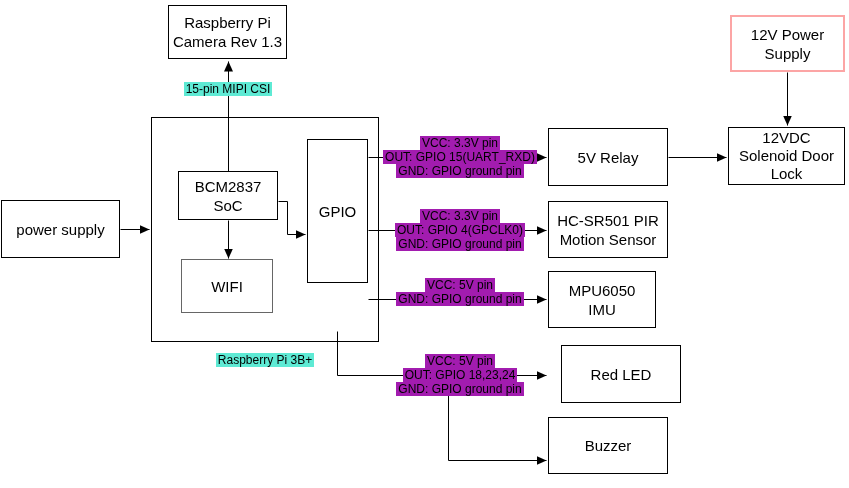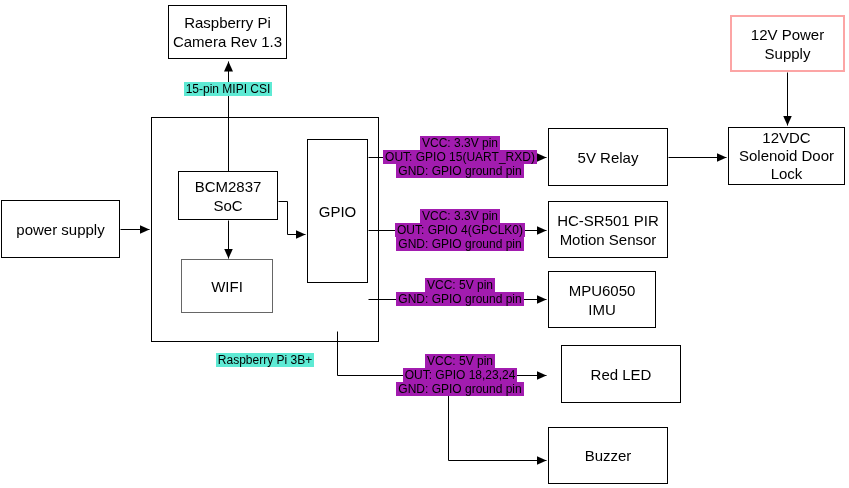--- a/index.html
+++ b/index.html
@@ -108,21 +108,21 @@
   <div class="node" style="left:548px; top:128px; width:120px; height:58px;">5V Relay</div>
 
   <div class="node" style="left:548px; top:201px; width:120px; height:57px;">HC-SR501 PIR
 Motion Sensor</div>
 
   <div class="node" style="left:548px; top:271px; width:108px; height:57px;">MPU6050
 IMU</div>
 
   <div class="node" style="left:548px; top:345px; width:120px; height:58px;margin-left:13px;">Red LED</div>
 
-  <div class="node" style="left:548px; top:427px; width:120px; height:57px;">Buzzer</div>
+  <div class="node" style="left:548px; top:417px; width:120px; height:57px;">Buzzer</div>
 
   <div class="node gray-border" style="left:730px; top:15px; width:115px; height:57px;">12V Power
 Supply</div>
 
   <div class="node" style="left:728px; top:127px; width:117px; height:58px; line-height:18px;">12VDC
 Solenoid Door
 Lock</div>
 
   <div class="floating-label" style="left:158px; top:82px; width:140px;">
     <span>15-pin MIPI CSI</span>

